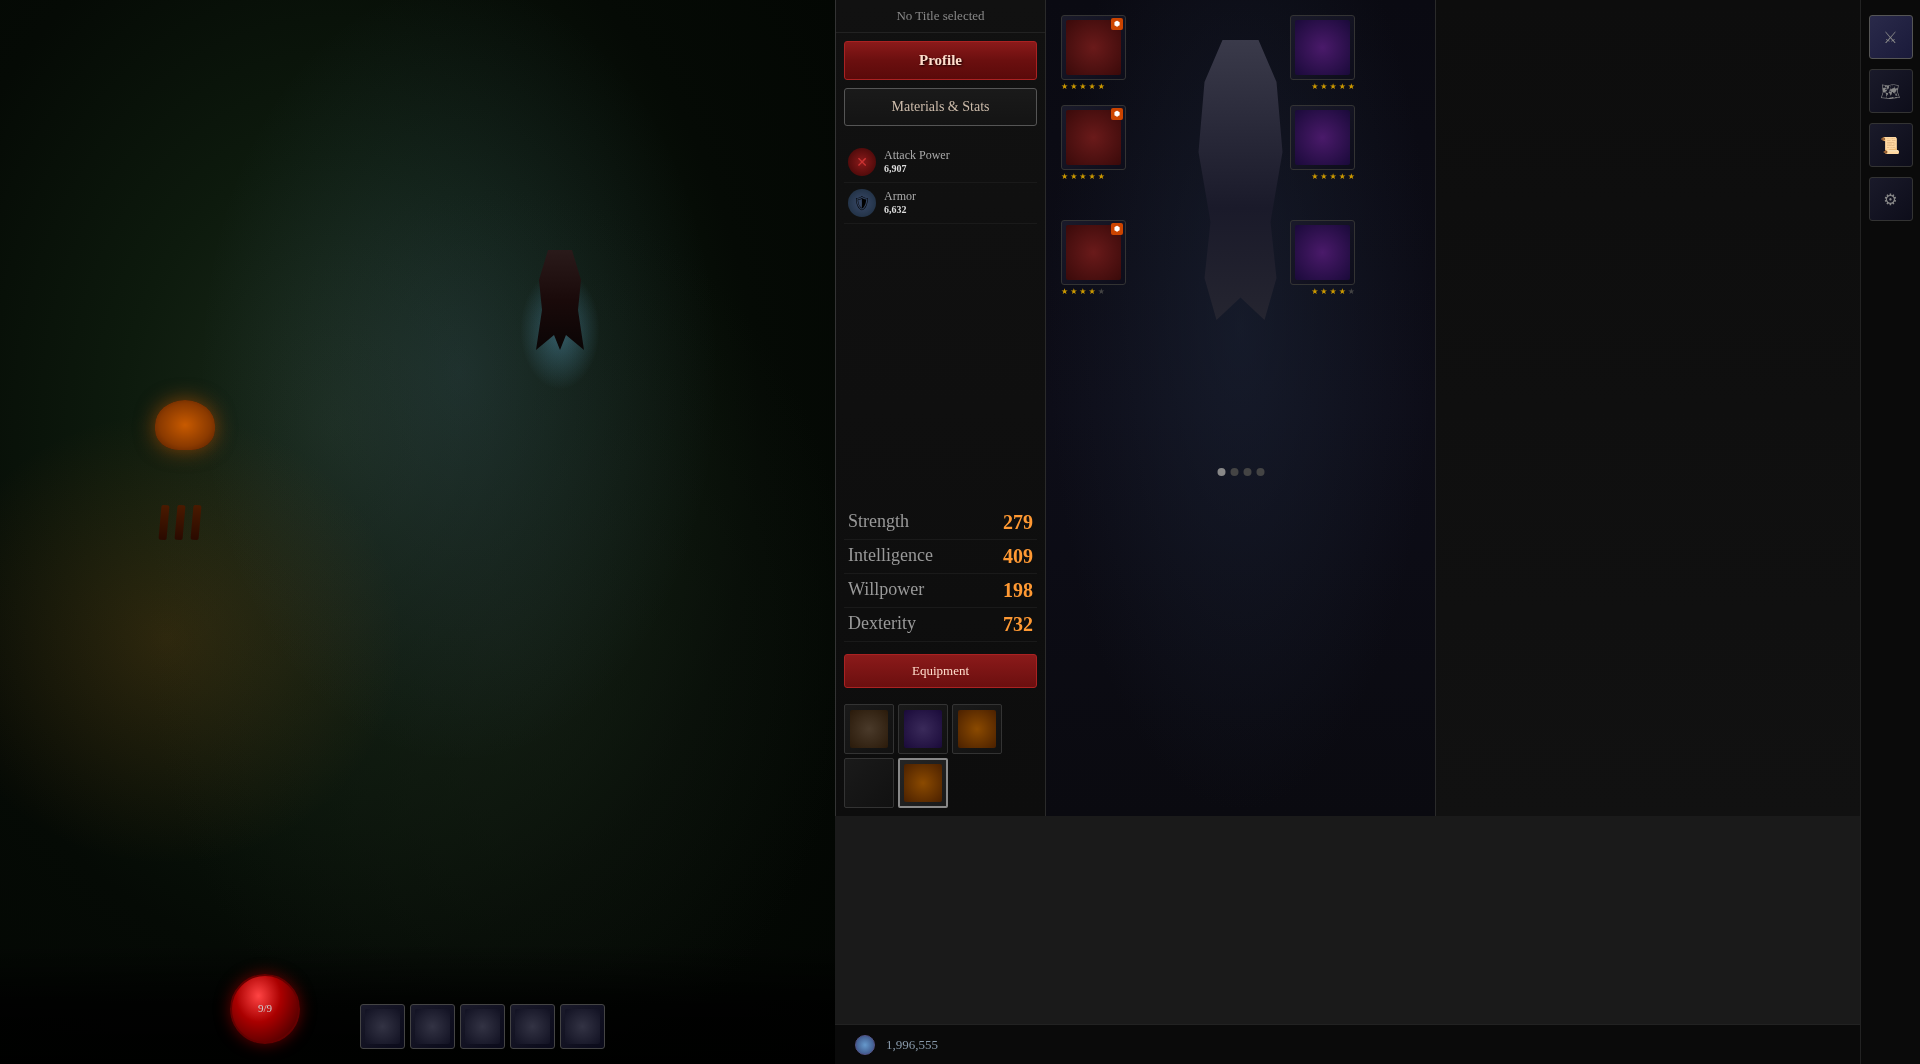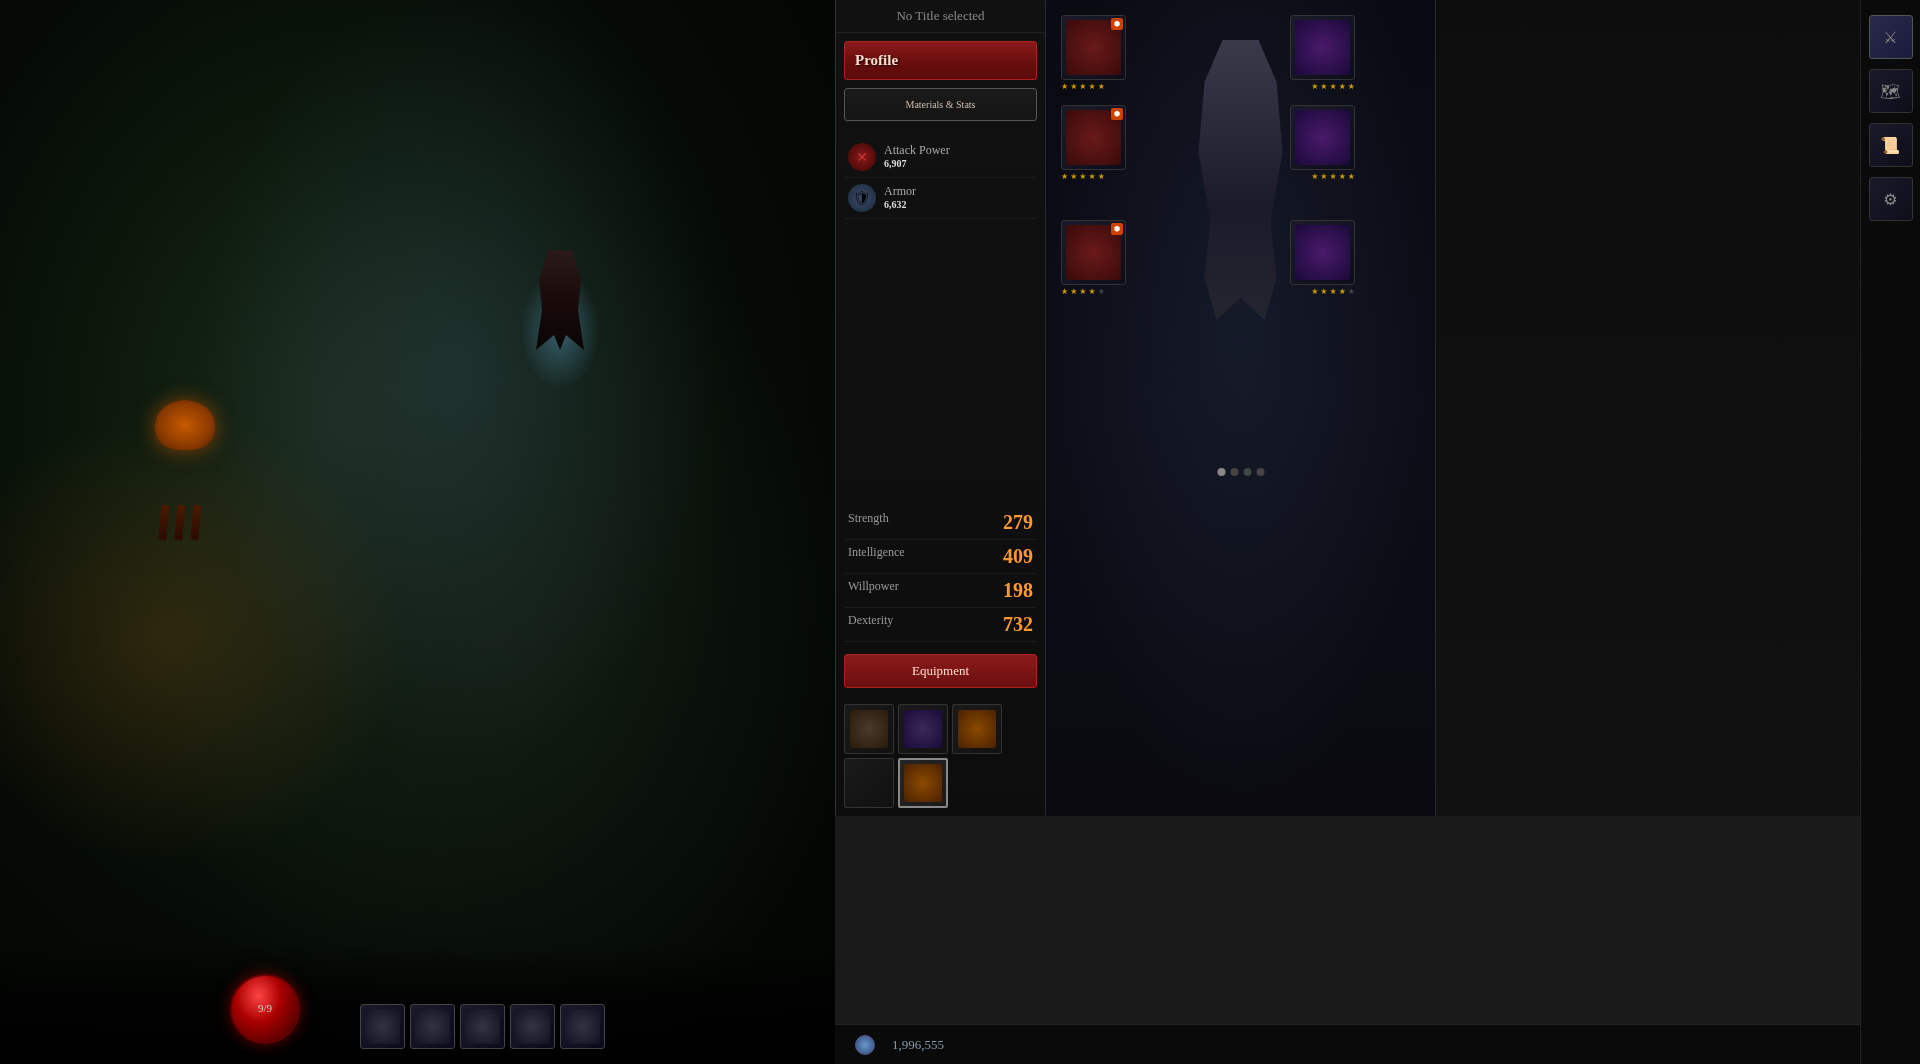--- a/index.html
+++ b/index.html
@@ -179,36 +179,37 @@
     }
 
     
     .profile-btn {
       margin: 8px;
       padding: 10px;
       background: linear-gradient(180deg, #8b1a1a 0%, #6b0f0f 50%, #5a0a0a 100%);
       border: 1px solid #aa2222;
       border-radius: 3px;
       color: #ffddcc;
+      text-align: center;
       font-size: 15px;
       font-weight: bold;
       cursor: pointer;
       text-shadow: 1px 1px 2px rgba(0,0,0,0.8);
     }
 
     
     .materials-btn {
       margin: 0 8px 8px 8px;
       padding: 10px;
       background: linear-gradient(180deg, #1a1a1a 0%, #141414 100%);
       border: 1px solid #555;
       border-radius: 3px;
       color: #ccbbaa;
       text-align: center;
-      font-size: 10px;
+      font-size: 14px;
       cursor: pointer;
     }
 
     
     .stats-section {
       padding: 8px;
       flex: 1;
     }
 
     .stat-row {
@@ -283,21 +284,21 @@
 
     .secondary-stat-row {
       display: flex;
       justify-content: space-between;
       padding: 5px 4px;
       border-bottom: 1px solid #1a1a1a;
     }
 
     .secondary-stat-name {
       color: #999;
-      font-size: 12px;
+      font-size: 18px;
     }
 
     .secondary-stat-value {
       color: #ff9933;
       font-size: 20px;
       font-weight: bold;
     }
 
     
     .equipment-btn {
@@ -661,21 +662,21 @@
       position: absolute;
       bottom: 0;
       left: 835px;
       right: 60px;
       height: 40px;
       background: #0a0a0a;
       border-top: 1px solid #222;
       display: flex;
       align-items: center;
       padding: 0 20px;
-      gap: 17px;
+      gap: 11px;
     }
 
     .currency-icon {
       width: 20px;
       height: 20px;
       background: radial-gradient(ellipse, #6699cc, #334477);
       border-radius: 50%;
       border: 1px solid #558;
     }
 

